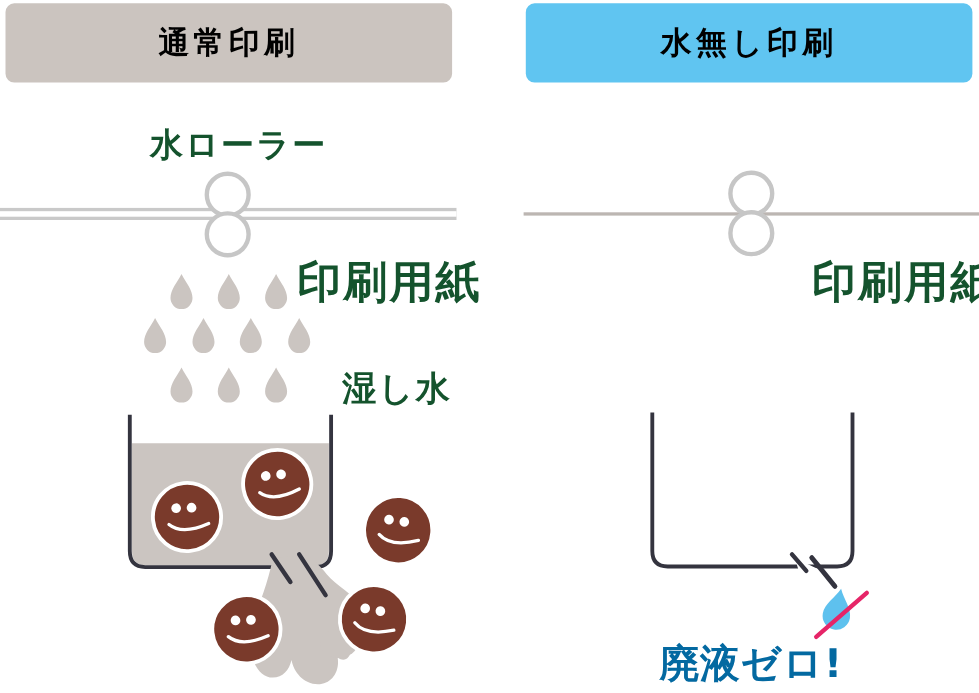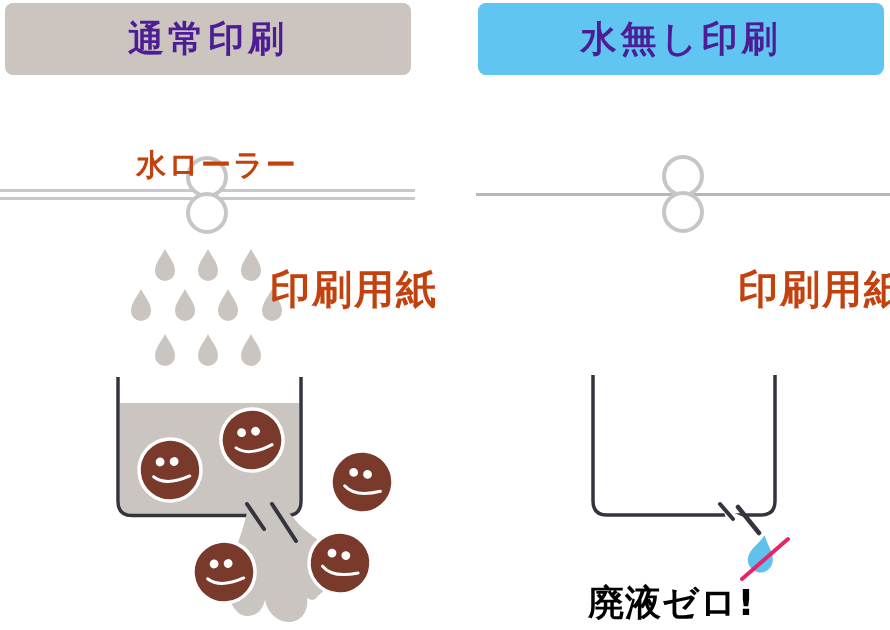--- a/index.html
+++ b/index.html
@@ -3,39 +3,39 @@
 <meta charset="utf-8">
 <style>
   html,body{margin:0;padding:0;background:#ffffff;}
   .canvas{
     position:relative;width:890px;height:630px;background:#ffffff;
     font-family:"DejaVu Sans","Liberation Sans",sans-serif;overflow:hidden;
   }
   .diagram-svg{position:absolute;left:0;top:0;width:890px;height:630px;}
   .hdr{
     position:absolute;top:3px;height:72px;border-radius:8px;
-    color:#4c1d95;font-size:36px;font-weight:700;letter-spacing:4px;
+    color:#000000;font-size:28px;font-weight:700;letter-spacing:4px;
     display:flex;align-items:center;justify-content:center;
   }
   .hdr-left{left:5px;width:406px;background:#cbc4bf;}
   .hdr-right{left:478px;width:406px;background:#60c5f1;}
   .lbl{
-    position:absolute;color:#c2410c;font-weight:700;letter-spacing:2px;
-    text-align:center;white-space:nowrap;margin-top:33px;
+    position:absolute;color:#14532d;font-weight:700;letter-spacing:2px;
+    text-align:center;white-space:nowrap;
   }
   .lbl-roller{top:112px;width:220px;font-size:30px;}
   .lbl-roller-left{left:107px;}
   .lbl-roller-right{left:574px;}
   .lbl-paper{top:229px;width:160px;font-size:40px;}
   .lbl-paper-left{left:270px;}
   .lbl-paper-right{left:738px;}
   .lbl-damp{left:291px;top:333px;width:140px;font-size:31px;}
   .lbl-zero{
-    position:absolute;left:588px;top:579px;width:190px;
-    color:#000000;font-size:36px;font-weight:700;letter-spacing:1px;white-space:nowrap;
+    position:absolute;left:588px;top:579px;width:190px;text-align:center;
+    color:#0369a1;font-size:36px;font-weight:700;letter-spacing:1px;white-space:nowrap;
   }
 </style>
 </head>
 <body>
 
 <div class="canvas">
 
   <svg class="diagram-svg" viewBox="0 0 890 630" xmlns="http://www.w3.org/2000/svg">
     <defs>
       <path id="drop" d="M0,-17 C4,-9 10,-3 10,5 A10,10 0 1,1 -10,5 C-10,-3 -4,-9 0,-17 Z"></path>
@@ -134,15 +134,16 @@
   </div>
   <div class="hdr hdr-right">
     <span>水無し印刷</span>
   </div>
 
   <div class="lbl lbl-roller lbl-roller-left">水ローラー</div>
 
   <div class="lbl lbl-paper lbl-paper-left">印刷用紙</div>
   <div class="lbl lbl-paper lbl-paper-right">印刷用紙</div>
 
+  <div class="lbl lbl-damp">湿し水</div>
 
   <div class="lbl-zero">廃液ゼロ!</div>
 </div>
 
 </body></html>

